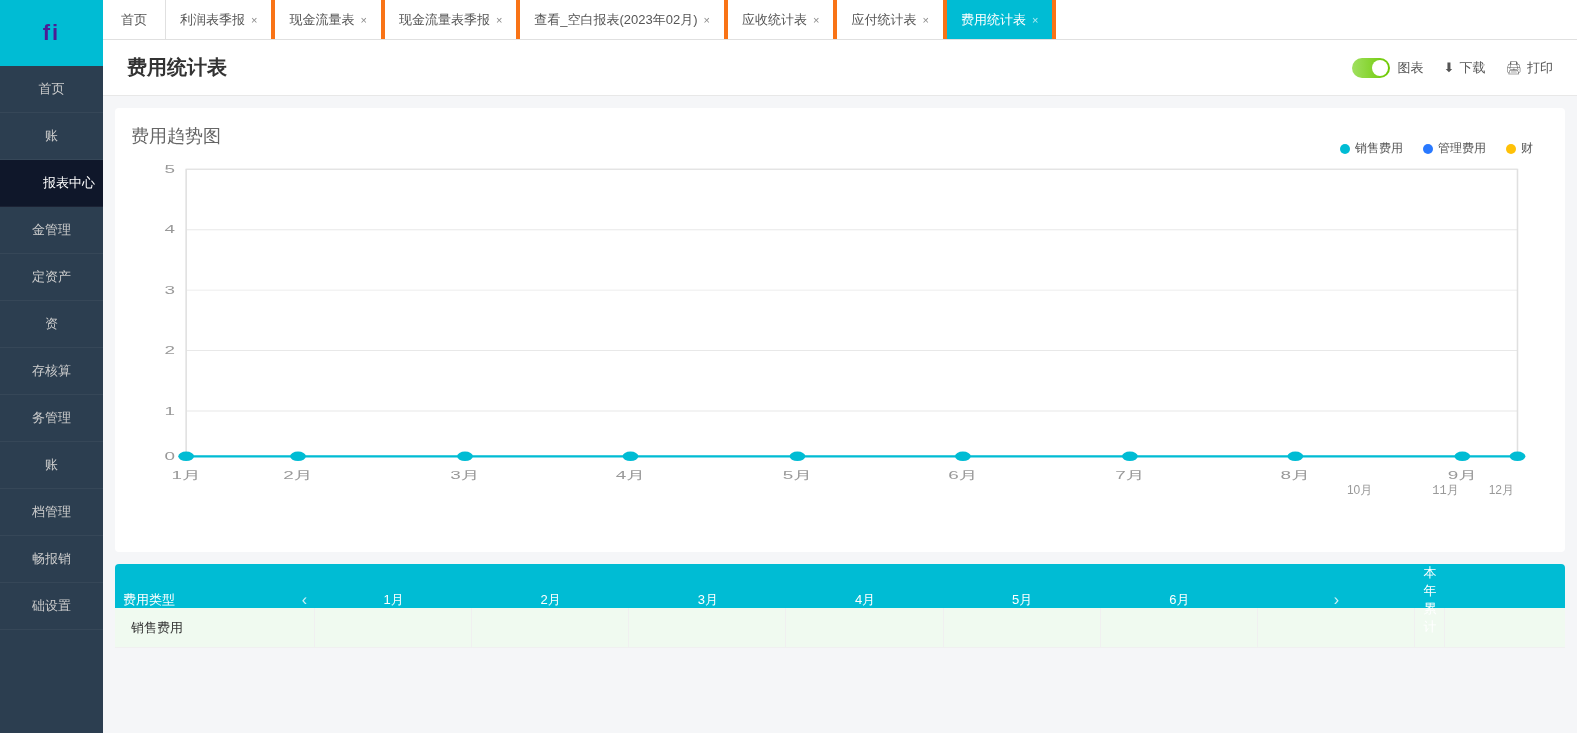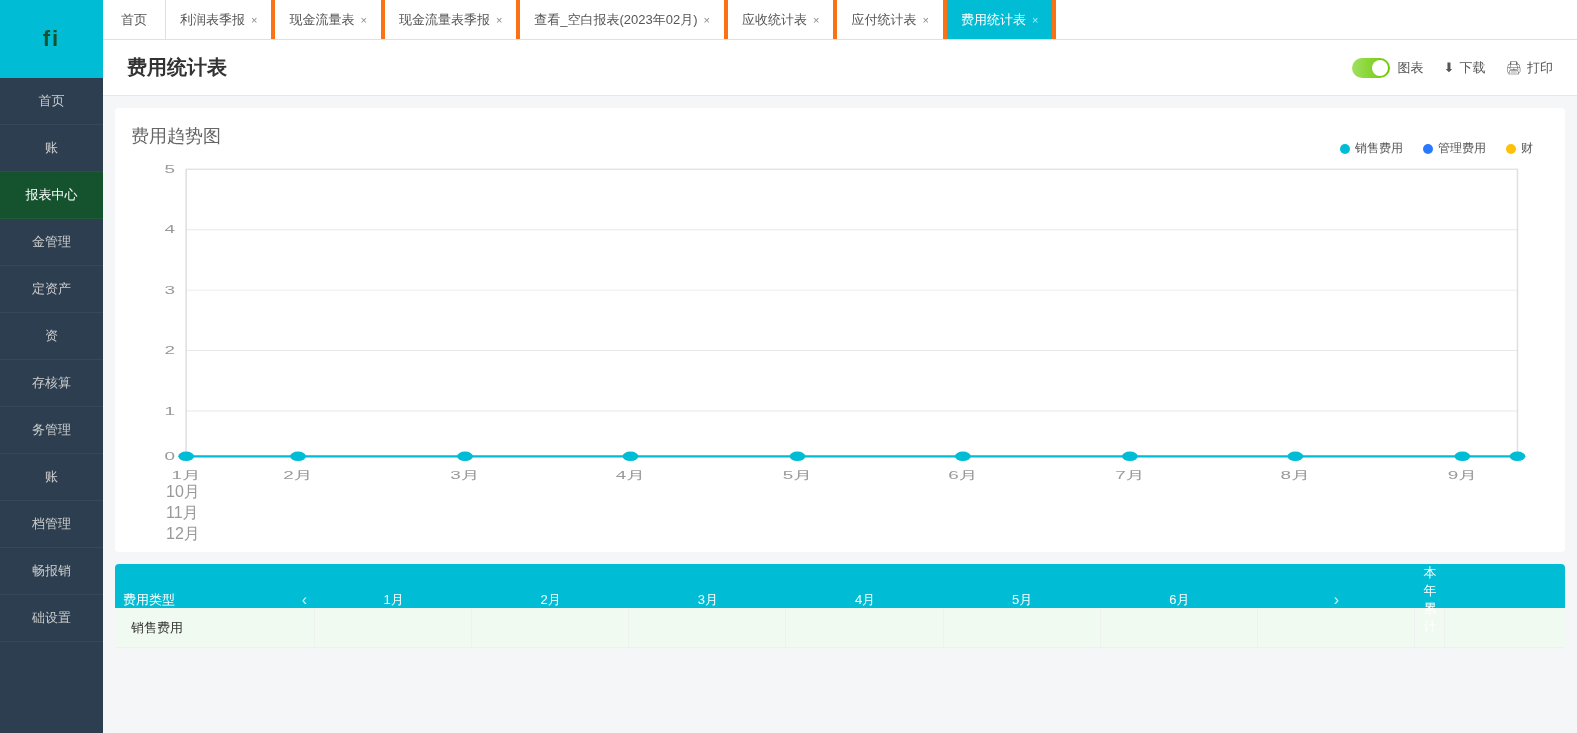--- a/index.html
+++ b/index.html
@@ -9,38 +9,38 @@
     .sidebar {
       width: 103px;
       background: #2c3e50;
       display: flex;
       flex-direction: column;
       height: 100%;
       flex-shrink: 0;
     }
     .sidebar-logo {
       background: #00bcd4;
-      height: 78px;
+      height: 66px;
       display: flex;
       align-items: center;
       justify-content: center;
-      color: #14532d;
+      color: #4c1d95;
       font-size: 22px;
       font-weight: bold;
       letter-spacing: 2px;
     }
     .sidebar-item {
       color: #ccc;
       font-size: 13px;
       padding: 14px 8px;
       text-align: center;
       cursor: pointer;
       border-bottom: 1px solid rgba(255,255,255,0.05);
     }
-    .sidebar-item.active { background: #14532d; color: #fff; }
+    .sidebar-item.active { background: #0f172a; color: #fff; text-align: right; }
 
     
     .main {
       flex: 1;
       display: flex;
       flex-direction: column;
       overflow: hidden;
     }
 
     
@@ -378,24 +378,24 @@
           <text x="423" y="342" font-size="12" fill="#999" text-anchor="middle">5月</text>
           <text x="528" y="342" font-size="12" fill="#999" text-anchor="middle">6月</text>
           <text x="634" y="342" font-size="12" fill="#999" text-anchor="middle">7月</text>
           <text x="739" y="342" font-size="12" fill="#999" text-anchor="middle">8月</text>
           <text x="845" y="342" font-size="12" fill="#999" text-anchor="middle">9月</text>
           <text x="880" y="342" font-size="12" fill="#999" text-anchor="middle"></text>
 
           <text x="186" y="342" font-size="12" fill="#999" text-anchor="middle"></text>
         </svg>
         
-        <div style="display:flex;justify-content:flex-end;padding:0 35px 0 35px;margin-top:-18px;font-size:16px;color:#999;flex-direction:column;">
+        <div style="display:flex;justify-content:flex-end;padding:0 35px 0 35px;margin-top:-18px;font-size:12px;color:#999;">
           <span></span>
           <span style="margin-right:60px;">10月</span>
-          <span style="margin-right:16px;">11月</span>
+          <span style="margin-right:30px;font-family:Liberation Mono, monospace;">11月</span>
           <span>12月</span>
         </div>
       </div>
     </div>
 
     <div class="table-section">
       <div class="table-header">
         <div class="table-header-cell first">
           <span>费用类型</span>
           <span class="nav-arrow">‹</span>

